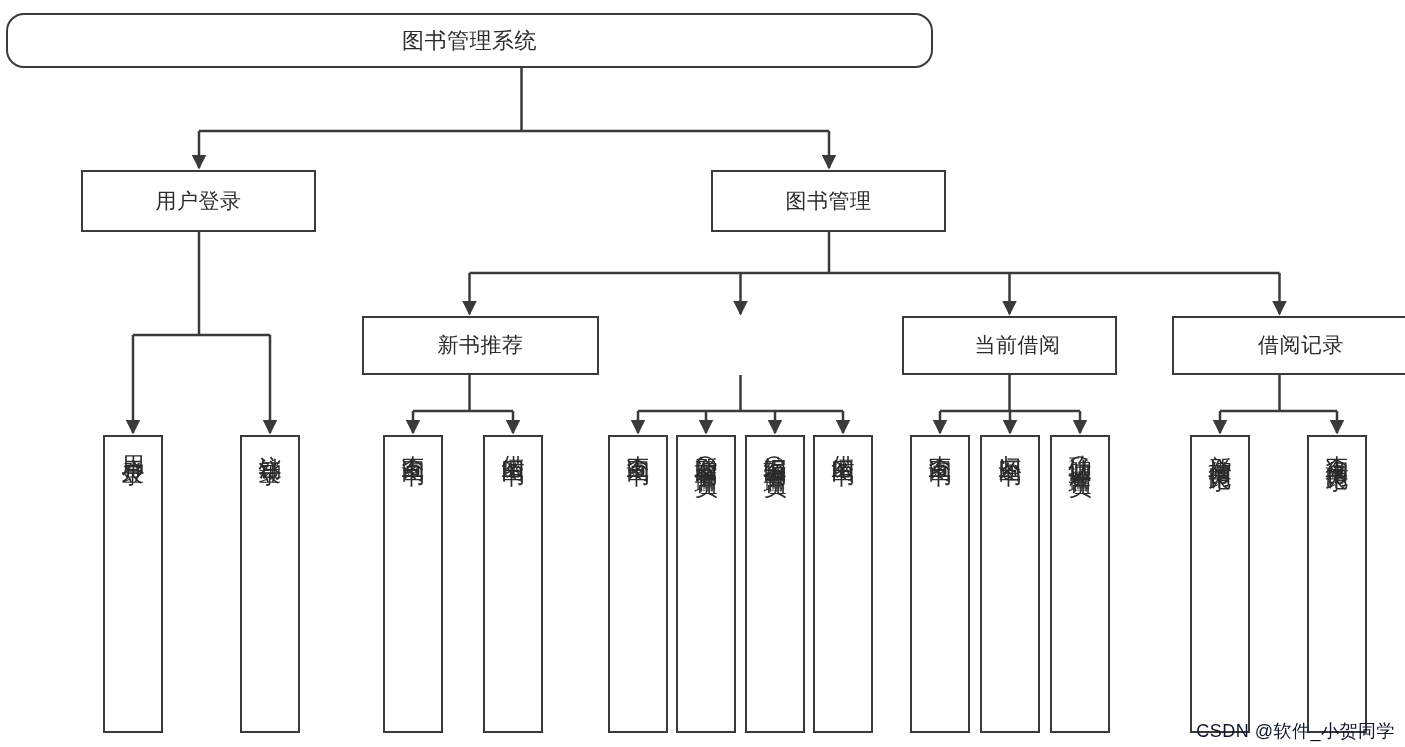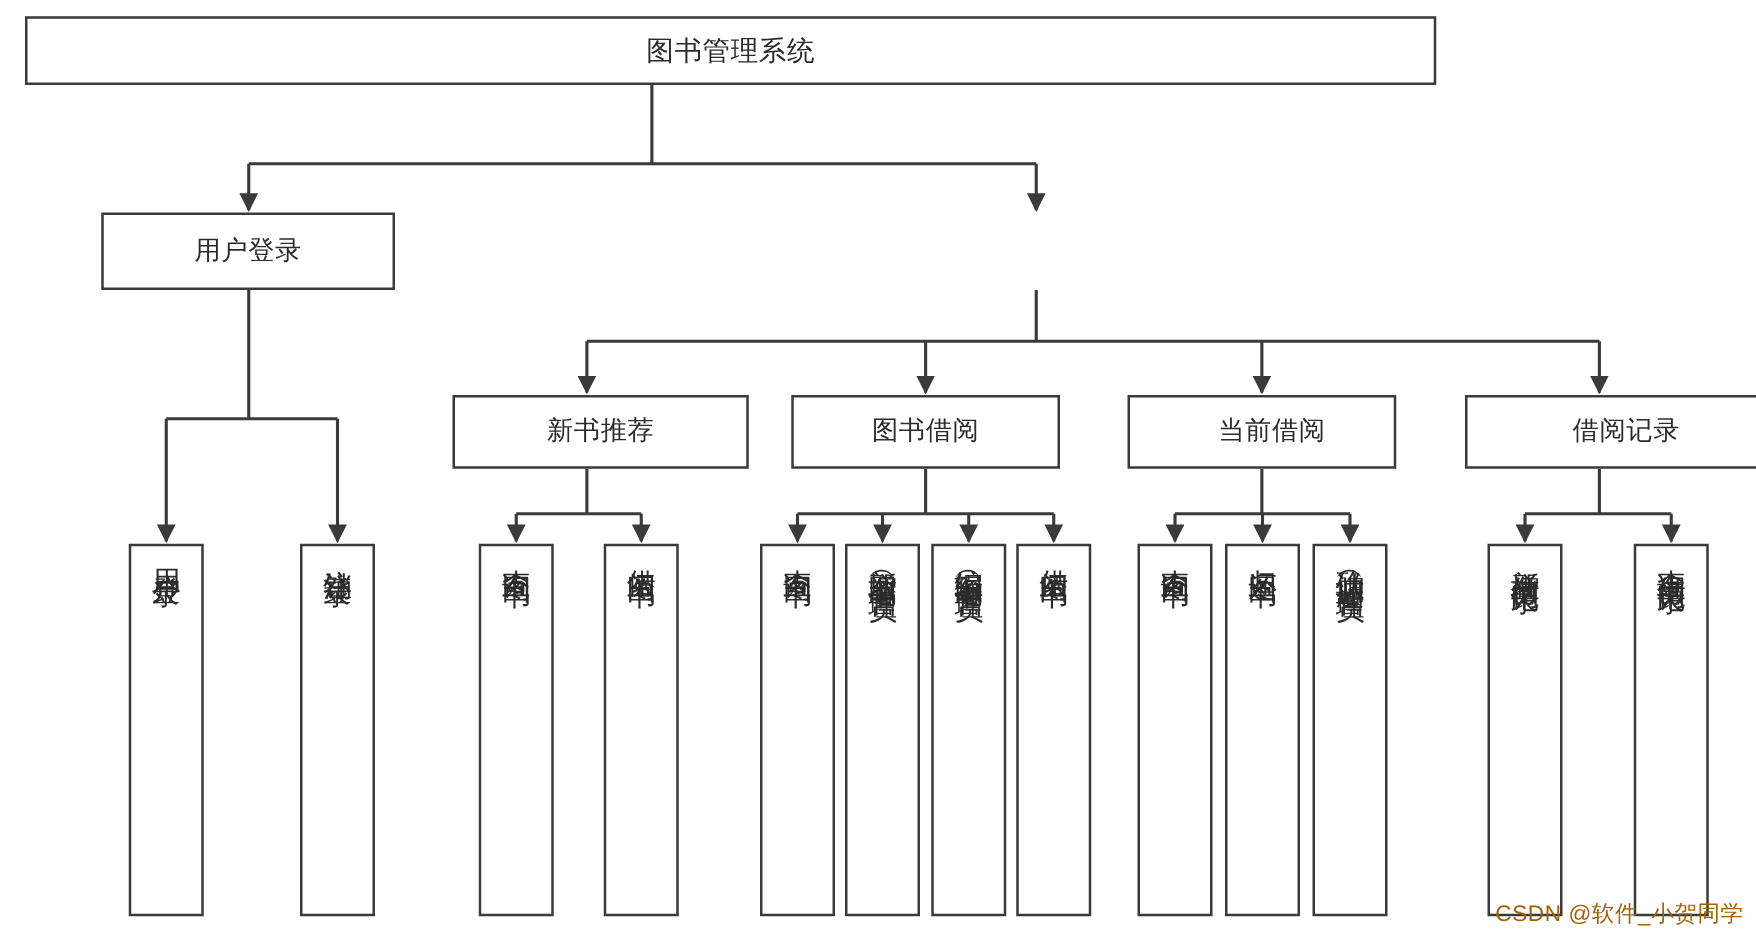--- a/index.html
+++ b/index.html
@@ -124,33 +124,33 @@
       <path d="M 1010 411 L 1010 433" marker-end="url(#arrow)"></path>
       <path d="M 1080 411 L 1080 433" marker-end="url(#arrow)"></path>
 
       <path d="M 1279.5 375 L 1279.5 411"></path>
       <path d="M 1220 411 L 1337 411"></path>
       <path d="M 1220 411 L 1220 433" marker-end="url(#arrow)"></path>
       <path d="M 1337 411 L 1337 433" marker-end="url(#arrow)"></path>
     </g>
   </svg>
 
-  <div class="node horiz" id="n-root" style="left: 20px; top: 13px; width: 1129px; height: 55px;">
+  <div class="node horiz" id="n-root" style="left: 6px; top: 13px; width: 927px; height: 55px; border-radius: 18px;">
     <span class="lbl">图书管理系统</span>
   </div>
 
   <div class="node horiz" style="left: 81px; top: 170px; width: 235px; height: 62px;">
     <span class="lbl">用户登录</span>
   </div>
+  <div class="node horiz" style="left: 711px; top: 170px; width: 235px; height: 62px;">
+    <span class="lbl">图书管理</span>
+  </div>
 
   <div class="node horiz" style="left: 362px; top: 316px; width: 237px; height: 59px;">
     <span class="lbl">新书推荐</span>
-  </div>
-  <div class="node horiz" style="left: 633px; top: 316px; width: 215px; height: 59px;">
-    <span class="lbl">图书借阅</span>
   </div>
   <div class="node horiz" style="left: 902px; top: 316px; width: 215px; height: 59px; padding-left: 16px;">
     <span class="lbl">当前借阅</span>
   </div>
   <div class="node horiz" style="left: 1172px; top: 316px; width: 258px; height: 59px;">
     <span class="lbl">借阅记录</span>
   </div>
 
   <div class="node vert" style="left: 103px; top: 435px; width: 60px; height: 298px;">
     <span class="lbl">用户登录</span>
@@ -185,15 +185,15 @@
   <div class="node vert" style="left: 1050px; top: 435px; width: 60px; height: 298px;">
     <span class="lbl">确认归还（管理员）</span>
   </div>
   <div class="node vert" style="left: 1190px; top: 435px; width: 60px; height: 298px;">
     <span class="lbl">新增借阅记录</span>
   </div>
   <div class="node vert" style="left: 1307px; top: 435px; width: 60px; height: 298px;">
     <span class="lbl">查询借阅记录</span>
   </div>
 
-  <div id="watermark" style="color: #a16207;">CSDN @软件_小贺同学</div>
+  <div id="watermark" style="color: #0f172a;">CSDN @软件_小贺同学</div>
 
 </div>
 
 </body></html>

